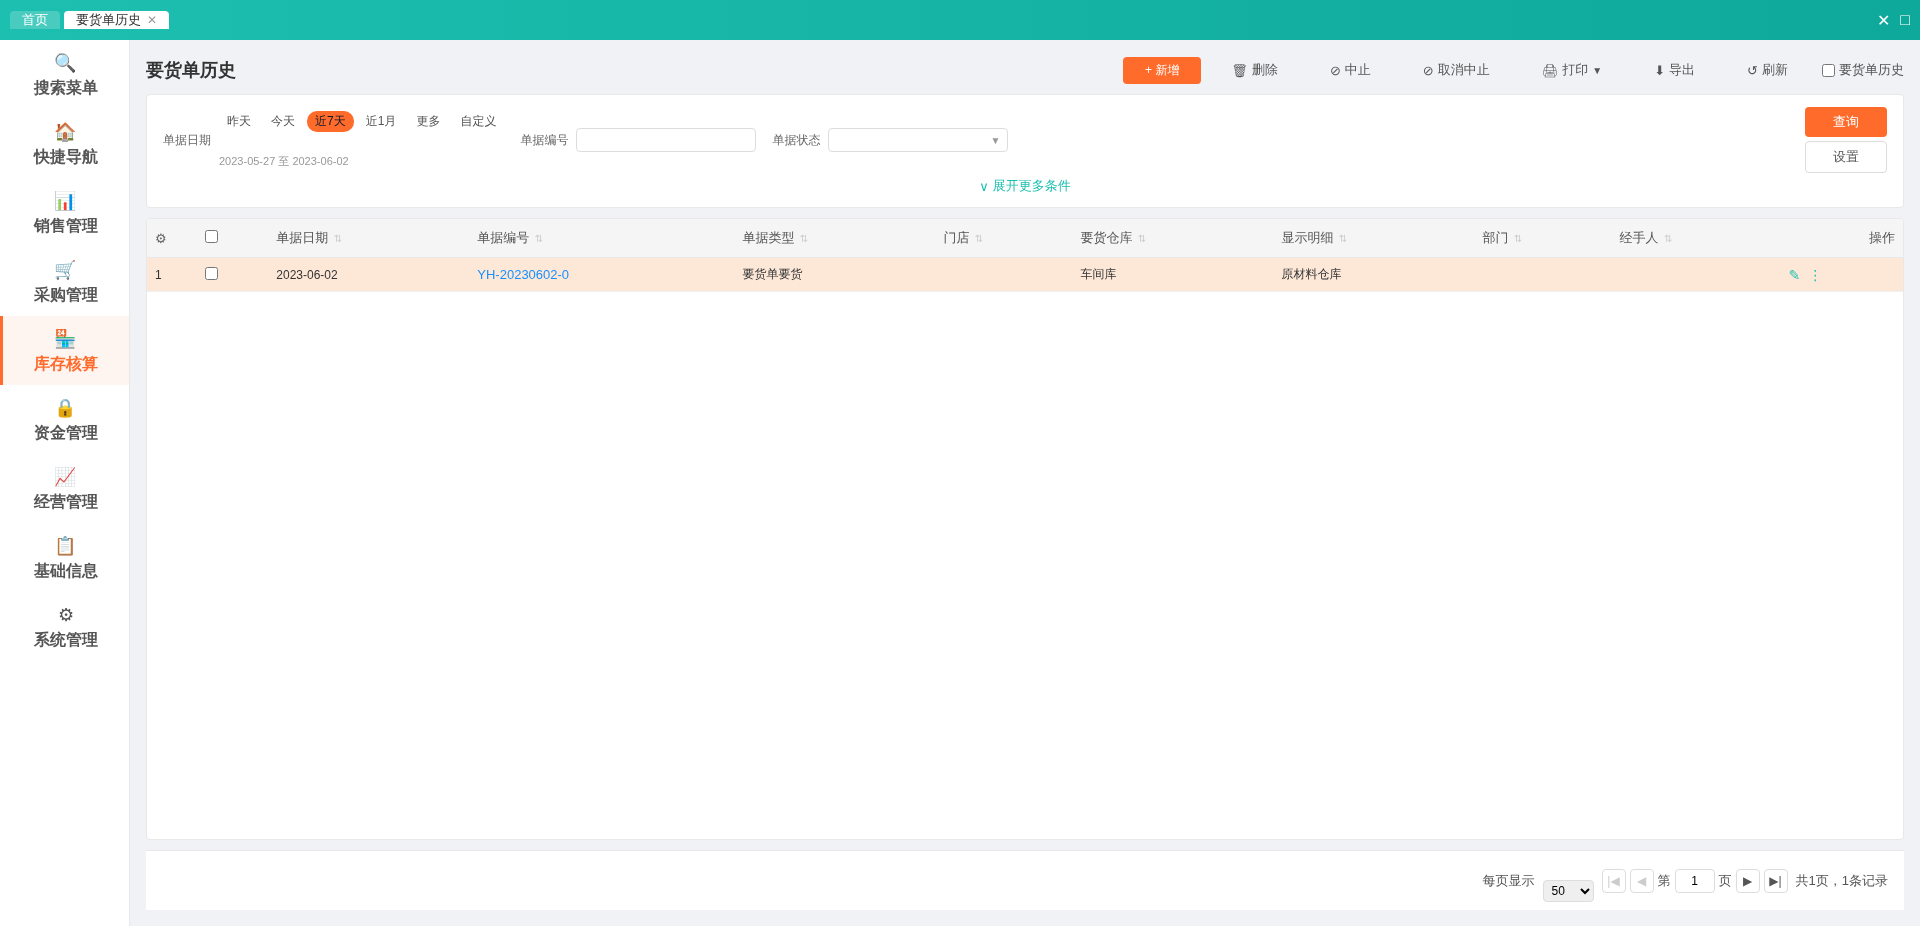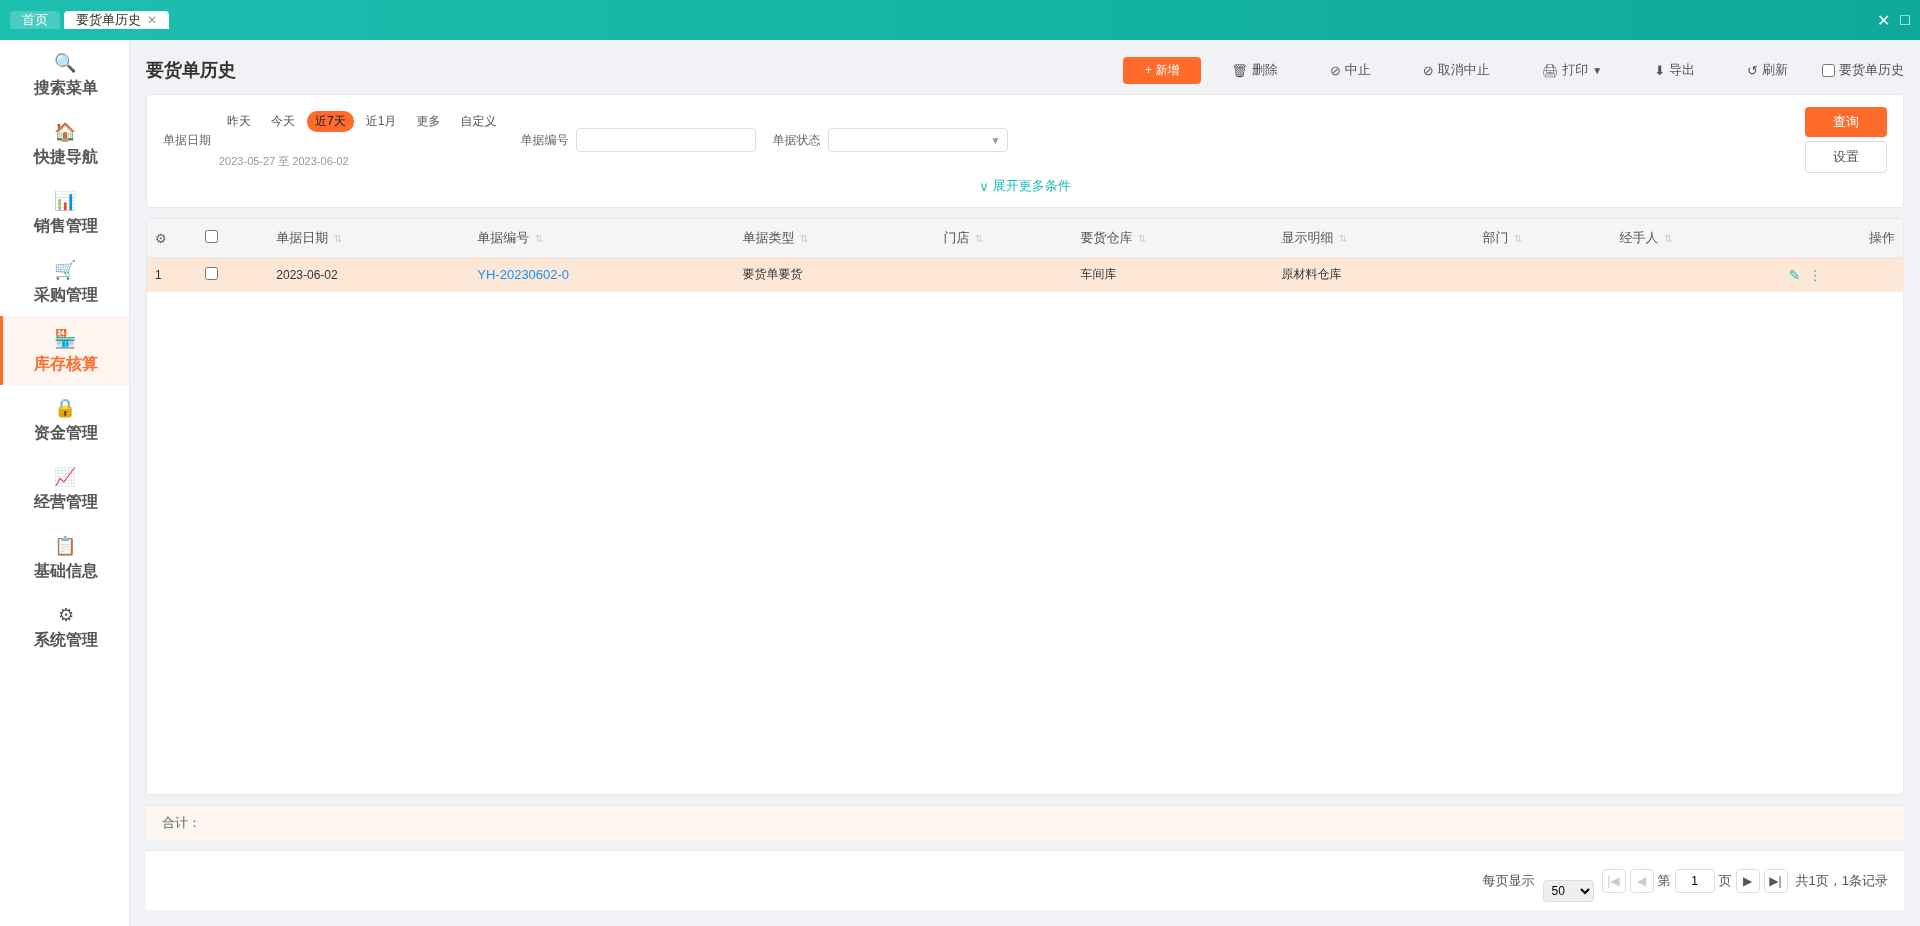--- a/index.html
+++ b/index.html
@@ -397,23 +397,20 @@
               <div class="action-icons">
                 <span class="action-icon" title="编辑">✎</span>
                 <span class="action-icon" title="更多">⋮</span>
               </div>
             </td>
           </tr>
         </tbody>
       </table>
     </div>
 
-    <div class="footer-summary">
-      <span>合计：</span>
-    </div>
 
     <div class="pagination">
       <span>每页显示</span>
       <select>
         <option value="50" selected="">50</option>
         <option value="10">10</option>
         <option value="20">20</option>
         <option value="100">100</option>
       </select>
       <div class="page-nav">

